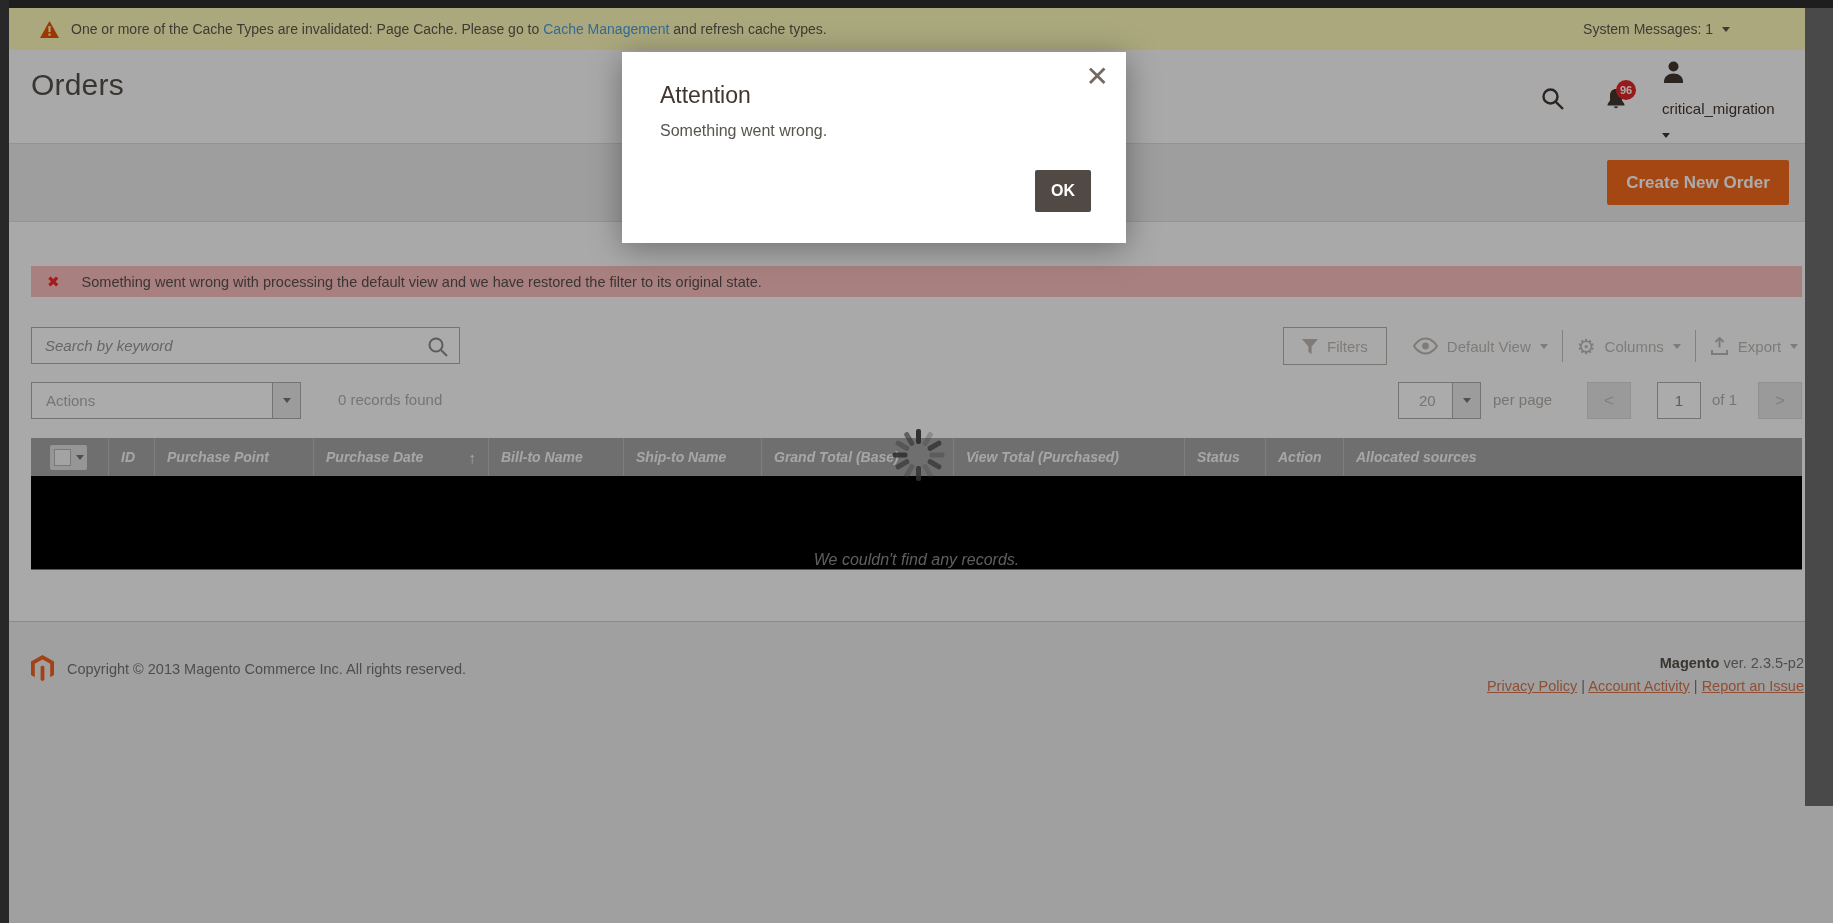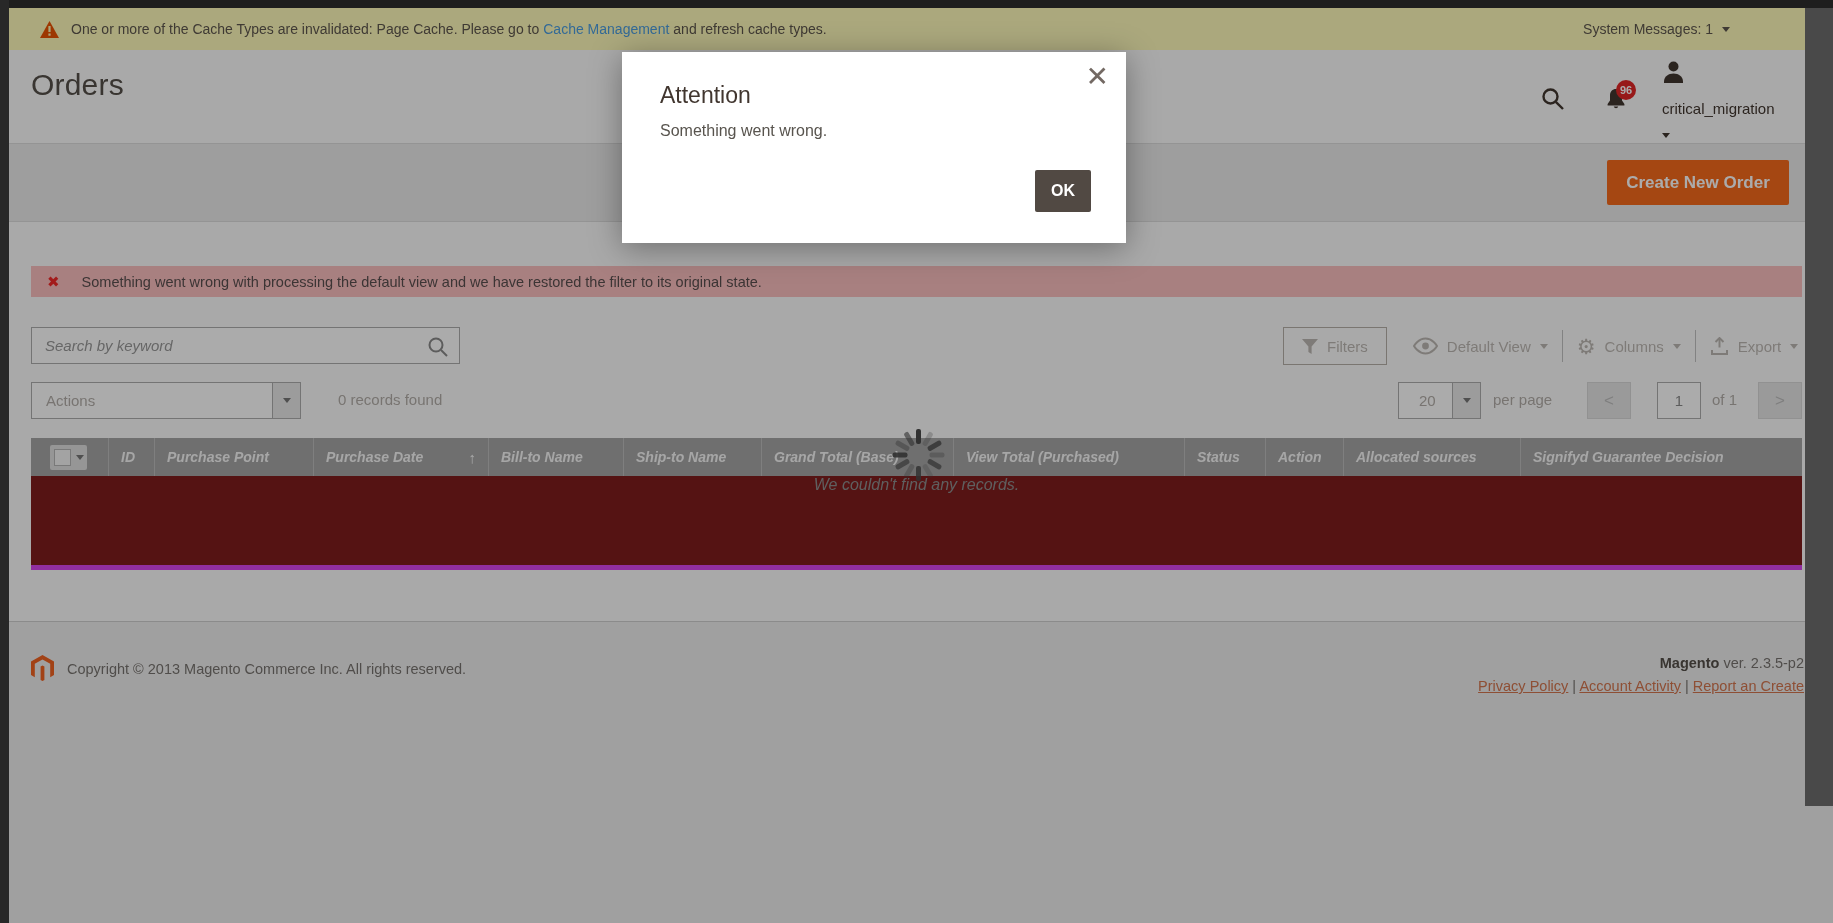--- a/index.html
+++ b/index.html
@@ -86,21 +86,21 @@
   .ghead { display:flex; background:#a6a6a6; height:38px; }
   .gth {
     display:flex; align-items:center; padding:0 6px 0 12px; color:rgba(255,255,255,0.92); font-weight:bold; font-size:14px;
     border-left:1px solid rgba(255,255,255,0.28); cursor:pointer; position:relative; white-space:nowrap; overflow:hidden;
   }
   .gth:first-child { border-left:none; cursor:default; }
   .sortarr { position:absolute; right:12px; font-weight:normal; font-size:15px; }
   .selall { width:37px; height:25px; background:#e0e0e0; border-radius:2px; margin-left:7px; display:flex; align-items:center; cursor:pointer; }
   .selall .box { width:17px; height:17px; background:#f4f4f4; border:1px solid #b5b5b5; margin-left:4px; }
   .selall .cr { margin-left:5px; color:#777; }
-  .gbody { height:94px; background:#7f1d1d; border-bottom:5px solid #d946ef; display:flex; align-items:flex-start; justify-content:center; }
+  .gbody { height:94px; background:#000000; border-bottom:1px solid #d946ef; display:flex; align-items:flex-end; justify-content:center; }
   .empty-text { font-size:16px; color:#8e8e8e; }
 
   
   .spinner { position:absolute; left:890px; top:427px; width:56px; height:56px; z-index:2; }
   .spinner i { position:absolute; left:26px; top:2px; width:5px; height:15px; border-radius:2px; background:#4a4a4a; transform-origin:2.5px 26px; }
 
   
   .footer { position:absolute; left:9px; top:621px; width:1824px; height:302px; background:#efefef; border-top:1px solid #d0d0d0; }
   .foot-left { position:absolute; left:22px; top:33px; display:flex; align-items:center; gap:13px; color:#787470; font-size:14.5px; }
   .foot-right { position:absolute; right:29px; top:33px; text-align:right; font-size:14.5px; color:#787470; }
@@ -259,21 +259,20 @@
         <span>Purchase Date</span>
         <span class="sortarr">↑</span>
       </div>
       <div class="gth" style="width:135px">Bill-to Name</div>
       <div class="gth" style="width:138px">Ship-to Name</div>
       <div class="gth" style="width:192px">Grand Total (Base)</div>
       <div class="gth" style="width:231px">View Total (Purchased)</div>
       <div class="gth" style="width:81px">Status</div>
       <div class="gth" style="width:78px">Action</div>
       <div class="gth" style="width:177px">Allocated sources</div>
-      <div class="gth" style="flex:1">Signifyd Guarantee Decision</div>
     </div>
     <div class="gbody">
       <span class="empty-text">We couldn't find any records.</span>
     </div>
   </div>
 
   <div class="spinner">
     <i style="transform:rotate(0deg);opacity:1"></i>
     <i style="transform:rotate(30deg);opacity:.25"></i>
     <i style="transform:rotate(60deg);opacity:.8"></i>
@@ -299,21 +298,21 @@
     <div class="foot-right">
       <div>
         <span class="brand">Magento</span>
         <span>ver. 2.3.5-p2</span>
       </div>
       <div class="foot-links">
         <a>Privacy Policy</a>
         <span>|</span>
         <a>Account Activity</a>
         <span>|</span>
-        <a>Report an Create</a>
+        <a>Report an Issue</a>
       </div>
     </div>
   </div>
 
   <div class="frame-top"></div>
   <div class="frame-left"></div>
   <div class="scroll-thumb"></div>
 
   <div class="overlay"></div>
   <div class="modal">

